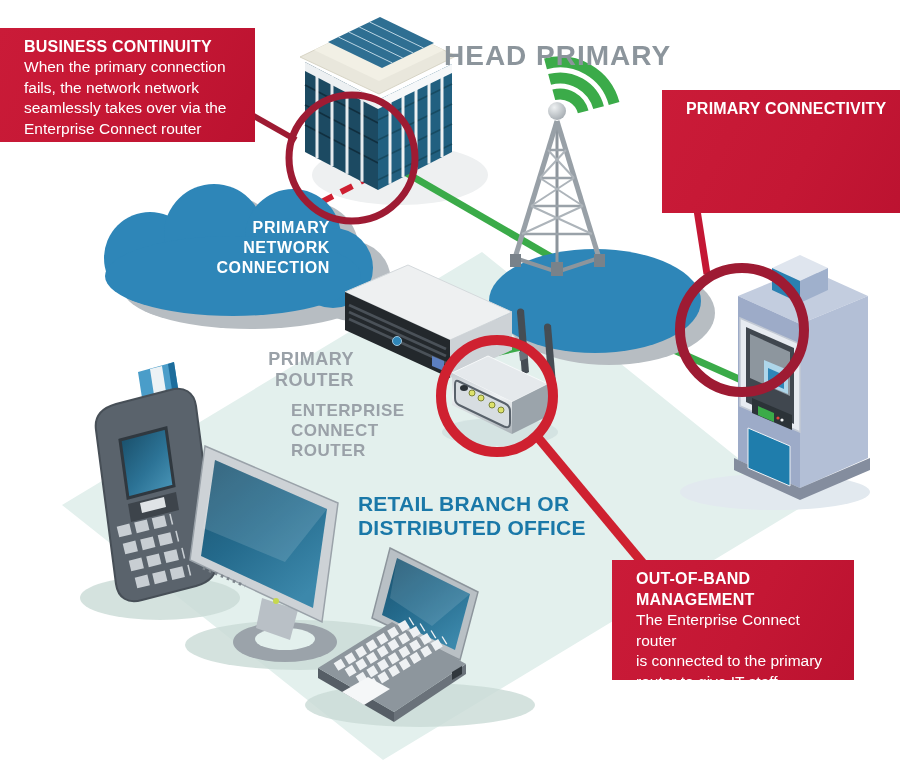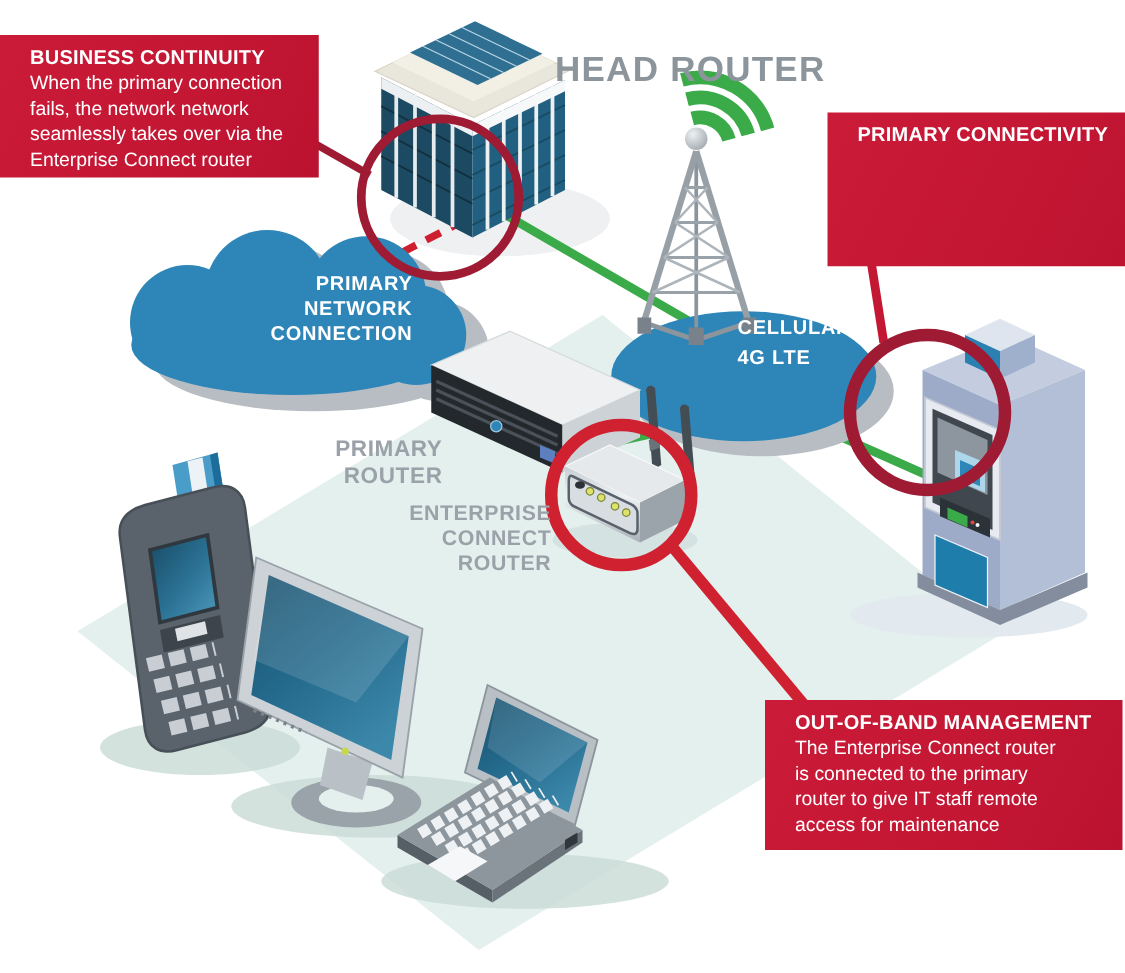--- a/index.html
+++ b/index.html
@@ -6,30 +6,30 @@
   #stage{position:relative;width:900px;height:778px;overflow:hidden;
          font-family:"Liberation Sans",sans-serif;background:#ffffff;}
   #scene{position:absolute;left:0;top:0;}
   .label{position:absolute;white-space:pre-line;font-weight:bold;}
   .lbl-head{left:444px;top:40px;font-size:28px;color:#8c959c;letter-spacing:1px;}
   .lbl-pnc{left:150px;top:218px;width:180px;text-align:right;font-size:16px;
            line-height:20px;color:#ffffff;letter-spacing:.6px;}
   .lbl-cell{left:590px;top:251px;font-size:16px;line-height:24px;color:#ffffff;letter-spacing:.6px;}
   .lbl-prtr{left:224px;top:349px;width:130px;text-align:right;font-size:18px;
             line-height:21px;color:#9aa1a8;letter-spacing:.5px;}
-  .lbl-ecr{left:291px;top:401px;width:150px;text-align:right;font-size:17px;
+  .lbl-ecr{left:291px;top:401px;width:150px;text-align:left;font-size:17px;
            line-height:20px;color:#9aa1a8;letter-spacing:.5px;}
   .lbl-retail{left:358px;top:492px;font-size:21px;line-height:24px;color:#1a78a8;letter-spacing:.2px;}
   .callout{position:absolute;background:linear-gradient(118deg,#ca1b38 0%,#c41734 55%,#bb1230 100%);
            color:#ffffff;padding:8px 24px;box-sizing:border-box;}
   .callout .t{font-weight:bold;font-size:16px;line-height:21px;letter-spacing:.2px;}
   .callout .b{font-size:15.5px;line-height:20.5px;white-space:pre-line;font-weight:normal;}
   .co-bc{left:0;top:28px;width:255px;height:114px;}
   .co-pc{left:638px;top:90px;width:260px;height:123px;margin-left:24px;}
-  .co-oob{left:612px;top:560px;width:286px;height:120px;}
+  .co-oob{left:612px;top:560px;width:242px;height:120px;}
 </style>
 </head>
 <body>
 
 <div id="stage">
 
 <svg id="scene" width="900" height="778" viewBox="0 0 900 778">
   <defs>
     <linearGradient id="gScreen" x1="0" y1="0" x2="1" y2="1">
       <stop offset="0" stop-color="#174a64"></stop>
@@ -270,31 +270,31 @@
 
   <line x1="252" y1="115" x2="296" y2="140" stroke="#9e1b33" stroke-width="6"></line>
   <line x1="697" y1="210" x2="707" y2="274" stroke="#c41734" stroke-width="7"></line>
   <line x1="535" y1="434" x2="646" y2="567" stroke="#cf2130" stroke-width="9"></line>
 
   <circle cx="352" cy="158" r="63" fill="none" stroke="#9e1b33" stroke-width="7"></circle>
   <circle cx="742" cy="330" r="62" fill="none" stroke="#9e1b33" stroke-width="10"></circle>
   <circle cx="497" cy="396" r="56" fill="none" stroke="#cf2130" stroke-width="10"></circle>
 </svg>
 
-<div class="label lbl-head">HEAD ROUTER</div>
+<div class="label lbl-head">HEAD PRIMARY</div>
 <div class="label lbl-pnc">PRIMARY
 NETWORK
 CONNECTION</div>
-<div class="label lbl-cell">CELLULAR
-4G LTE</div>
 <div class="label lbl-prtr">PRIMARY
 ROUTER</div>
 <div class="label lbl-ecr">ENTERPRISE
 CONNECT
 ROUTER</div>
+<div class="label lbl-retail">RETAIL BRANCH OR
+DISTRIBUTED OFFICE</div>
 
 <div class="callout co-bc">
   <div class="t">BUSINESS CONTINUITY</div>
   <div class="b">When the primary connection
 fails, the network network
 seamlessly takes over via the
 Enterprise Connect router</div>
 </div>
 <div class="callout co-pc">
   <div class="t">PRIMARY CONNECTIVITY</div>

